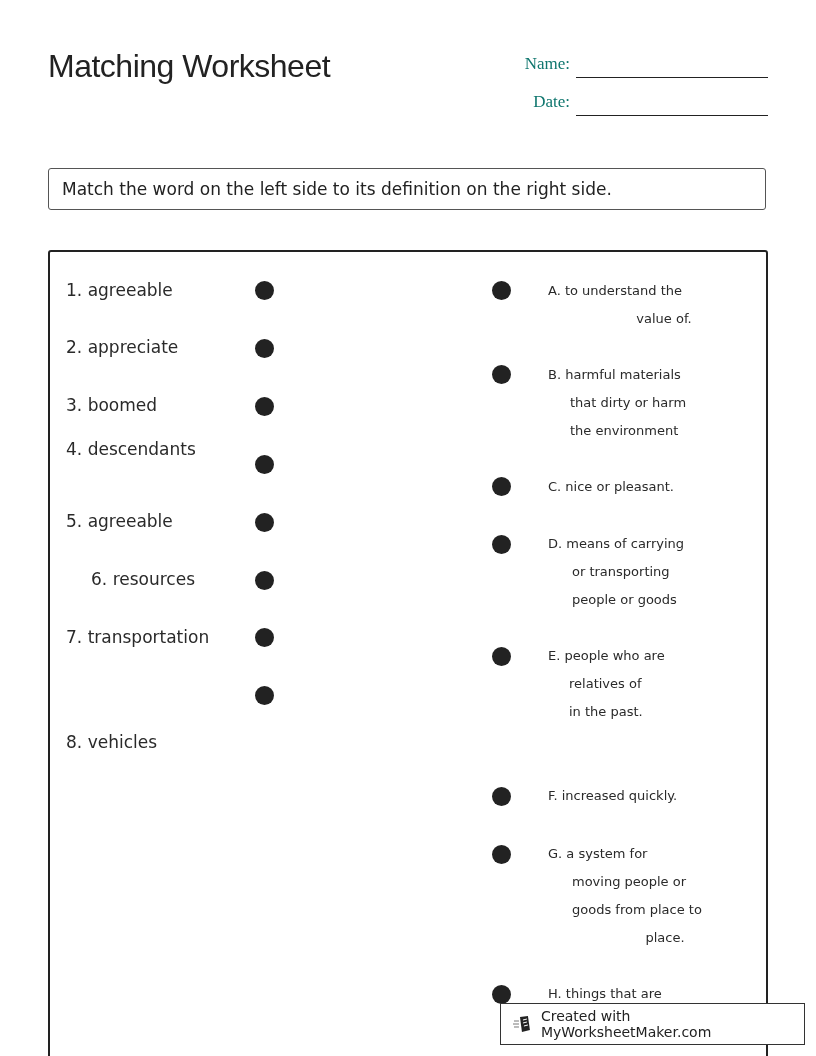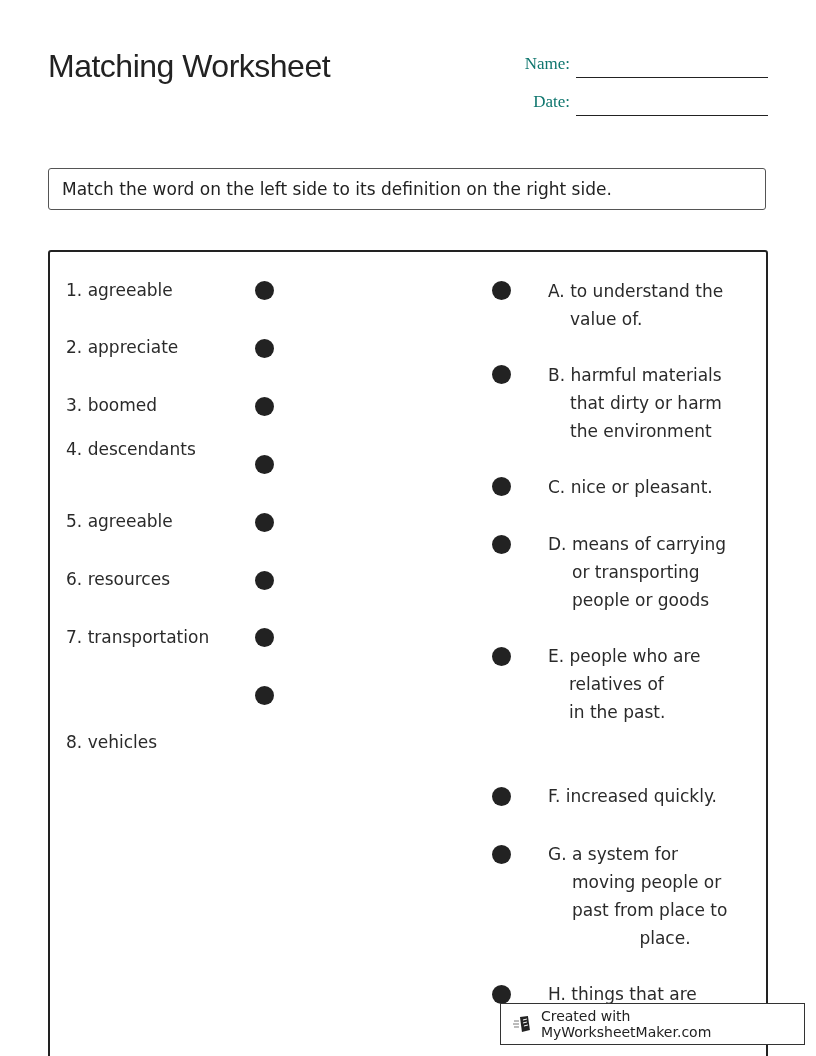--- a/index.html
+++ b/index.html
@@ -5,21 +5,21 @@
   html, body { margin:0; padding:0; background:#ffffff; }
   body { width:816px; height:1056px; position:relative; overflow:hidden; font-family:"DejaVu Sans", sans-serif; color:#2a2a2a; }
   .title { position:absolute; left:48px; top:48px; font-size:32px; font-weight:normal; letter-spacing:-0.5px; color:#222; font-family:"Liberation Sans", sans-serif; }
   .field { position:absolute; left:500px; width:268px; height:24px; }
   .field-label { position:absolute; right:198px; top:0; font-family:"Liberation Serif", serif; font-size:17px; color:#0f766e; }
   .field-line { position:absolute; left:76px; right:0; bottom:0; border-bottom:1px solid #222; }
   .instructions { position:absolute; left:48px; top:168px; width:718px; height:42px; border:1px solid #555; border-radius:3px; box-sizing:border-box; padding-left:13px; font-size:17px; line-height:40px; color:#222; }
   .panel { position:absolute; left:48px; top:250px; width:720px; height:830px; border:2px solid #222; border-radius:3px; box-sizing:border-box; }
   .word { position:absolute; left:66px; font-size:17px; color:#2a2a2a; }
   .dot { position:absolute; width:19px; height:19px; border-radius:50%; background:#222; }
-  .def { position:absolute; left:548px; width:210px; font-size:17px; line-height:28px; color:#2a2a2a; }
+  .def { position:absolute; left:548px; width:210px; font-size:13px; line-height:28px; color:#2a2a2a; }
   .def .cont { display:block; }
   .badge { position:absolute; left:500px; top:1003px; width:305px; height:42px; border:1px solid #333; background:#fff; box-sizing:border-box; display:flex; align-items:center; padding-left:12px; font-size:14px; color:#222; }
   .badge-icon { width:20px; height:20px; margin-right:8px; }
 </style>
 </head>
 <body>
 
 <div class="title">Matching Worksheet</div>
 
 <div class="field" style="top:54px;">
@@ -43,33 +43,33 @@
 
 <div class="word" style="top:395px;"><span>3.</span> <span>boomed</span></div>
 <div class="dot" style="left:255px;top:397px;"></div>
 
 <div class="word" style="top:439px;"><span>4.</span> <span>descendants</span></div>
 <div class="dot" style="left:255px;top:455px;"></div>
 
 <div class="word" style="top:511px;"><span>5.</span> <span>agreeable</span></div>
 <div class="dot" style="left:255px;top:513px;"></div>
 
-<div class="word" style="top:569px;"><span>6.</span> <span>resources</span></div>
+<div class="word" style="top:569px;margin-left:25px;"><span>6.</span> <span>resources</span></div>
 <div class="dot" style="left:255px;top:571px;"></div>
 
 <div class="word" style="top:627px;"><span>7.</span> <span>transportation</span></div>
 <div class="dot" style="left:255px;top:628px;"></div>
 
 <div class="word" style="top:684px;margin-top:48px;"><span>8.</span> <span>vehicles</span></div>
 <div class="dot" style="left:255px;top:686px;"></div>
 
 <div class="dot" style="left:492px;top:281px;"></div>
 <div class="def" style="top:277px;">
   <span>A.</span> <span>to understand the</span>
-  <span class="cont" style="padding-left:22px;">value of.</span>
+  <span class="cont" style="padding-left:22px;text-align:center;">value of.</span>
 </div>
 
 <div class="dot" style="left:492px;top:365px;"></div>
 <div class="def" style="top:361px;">
   <span>B.</span> <span>harmful materials</span>
   <span class="cont" style="padding-left:22px;">that dirty or harm</span>
   <span class="cont" style="padding-left:22px;">the environment</span>
 </div>
 
 <div class="dot" style="left:492px;top:477px;"></div>
@@ -93,21 +93,21 @@
 
 <div class="dot" style="left:492px;top:787px;"></div>
 <div class="def" style="top:782px;">
   <span>F.</span> <span>increased quickly.</span>
 </div>
 
 <div class="dot" style="left:492px;top:845px;"></div>
 <div class="def" style="top:840px;">
   <span>G.</span> <span>a system for</span>
   <span class="cont" style="padding-left:24px;">moving people or</span>
-  <span class="cont" style="padding-left:24px;">past from place to</span>
+  <span class="cont" style="padding-left:24px;">goods from place to</span>
   <span class="cont" style="padding-left:24px;text-align:center;">place.</span>
 </div>
 
 <div class="dot" style="left:492px;top:985px;"></div>
 <div class="def" style="top:980px;">
   <span>H.</span> <span>things that are</span>
   <span class="cont" style="padding-left:22px;">used to help or</span>
 </div>
 
 <div class="badge">

